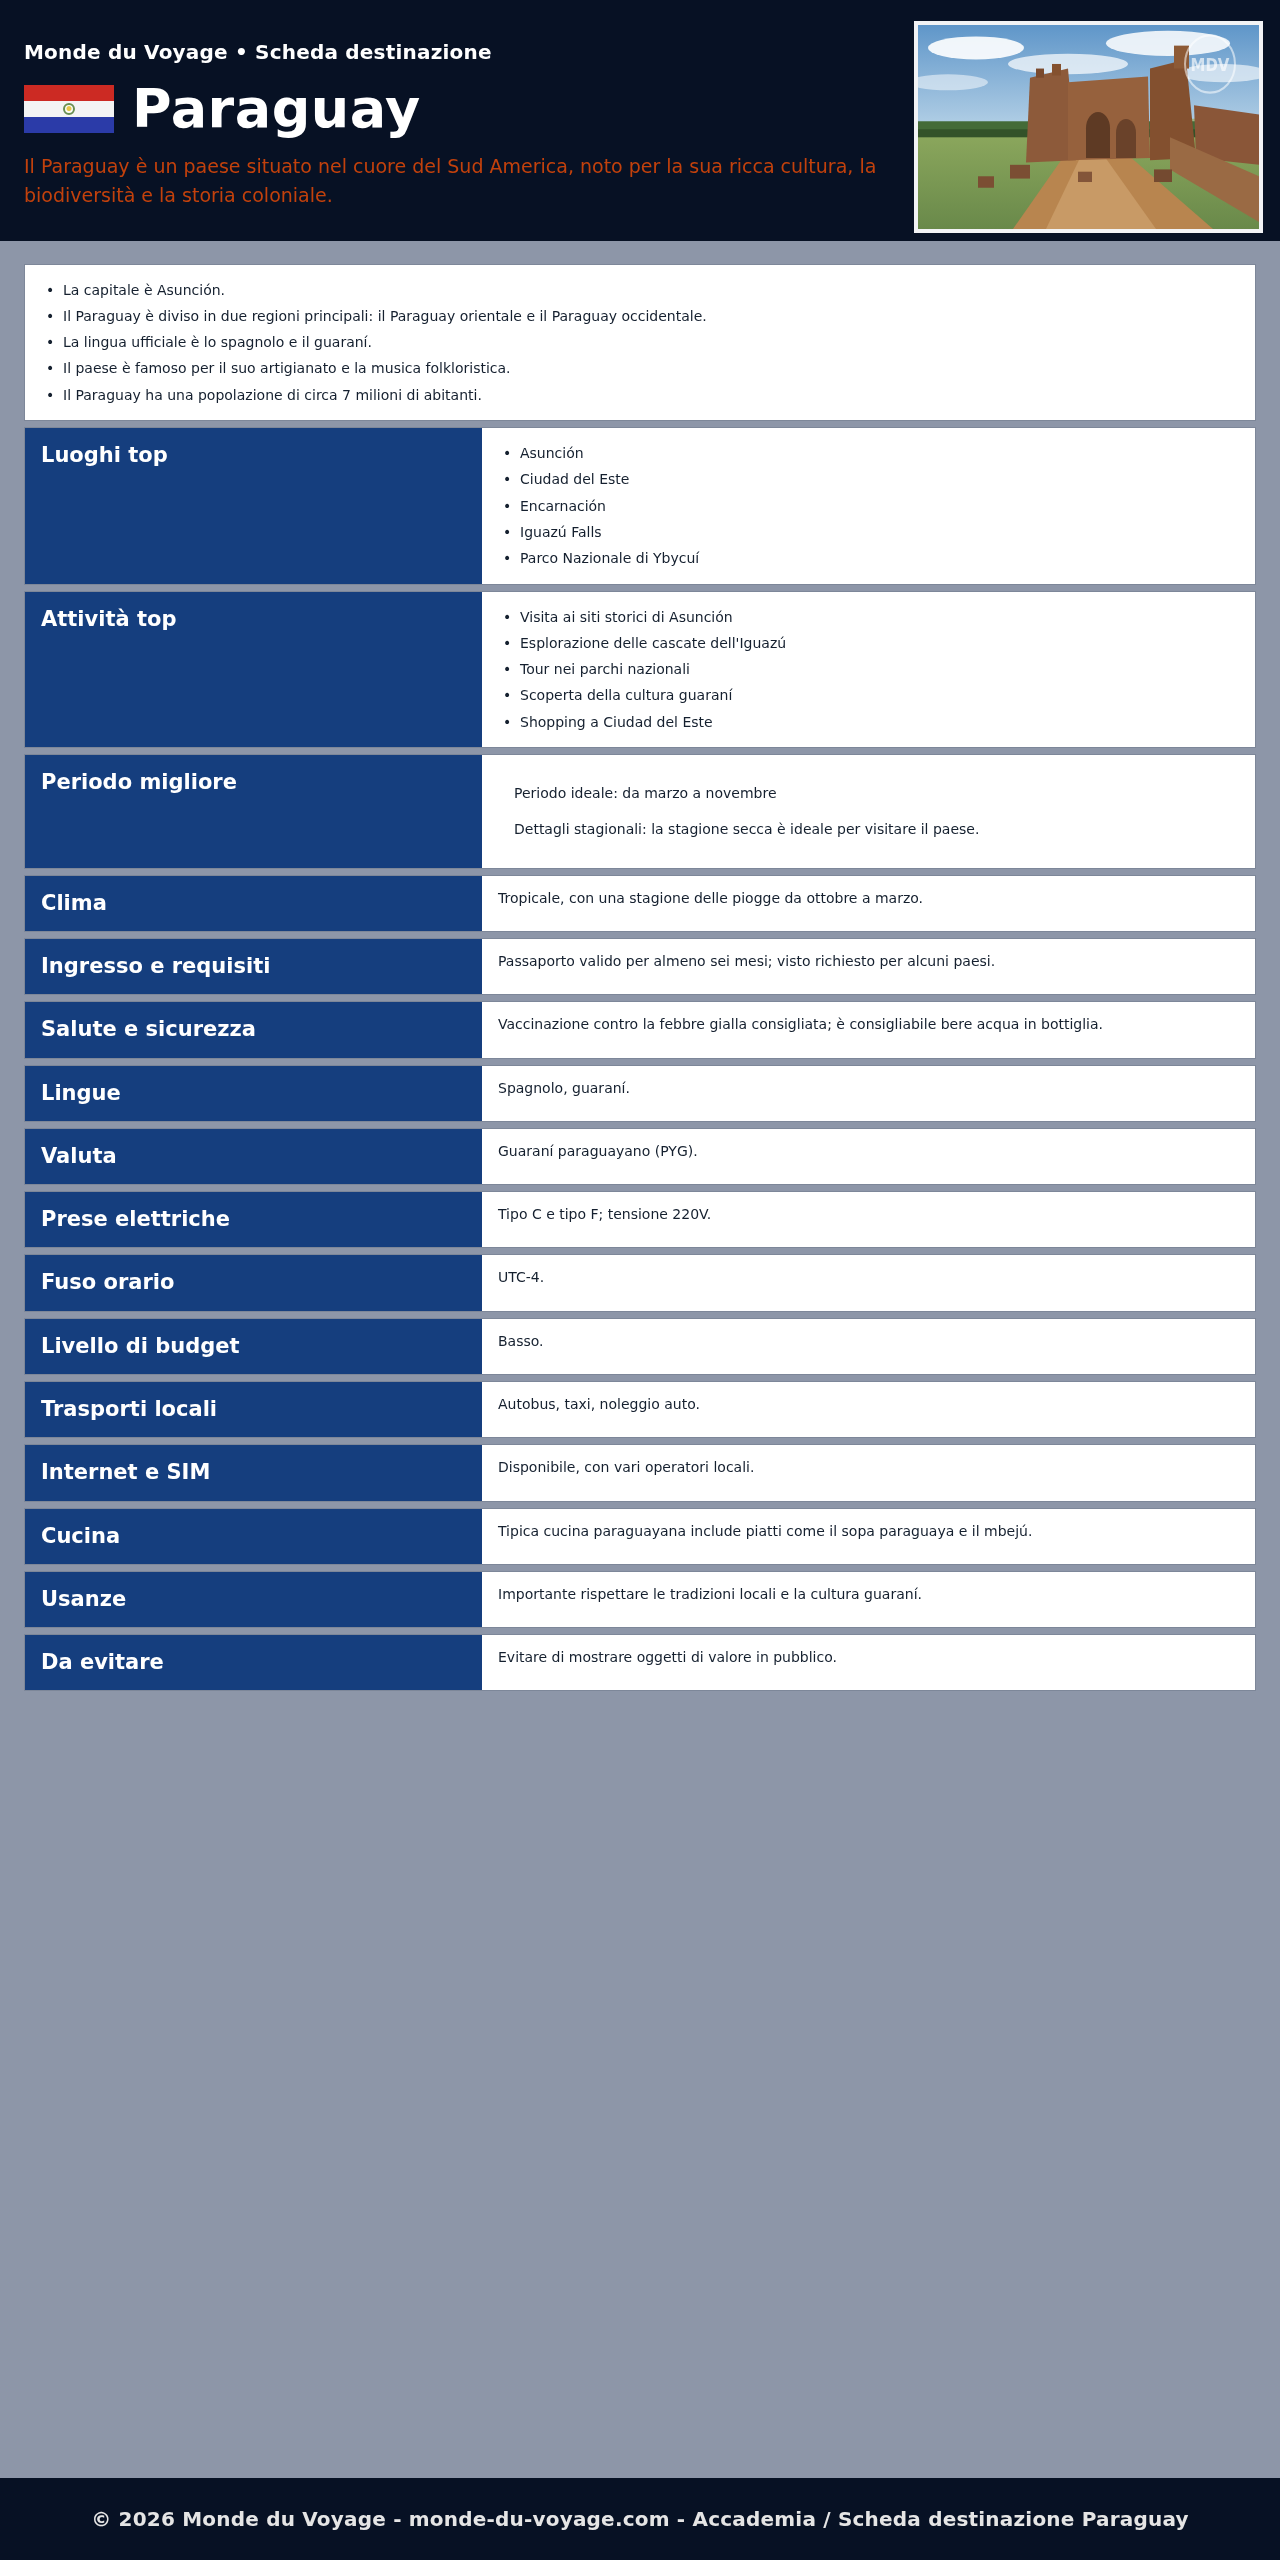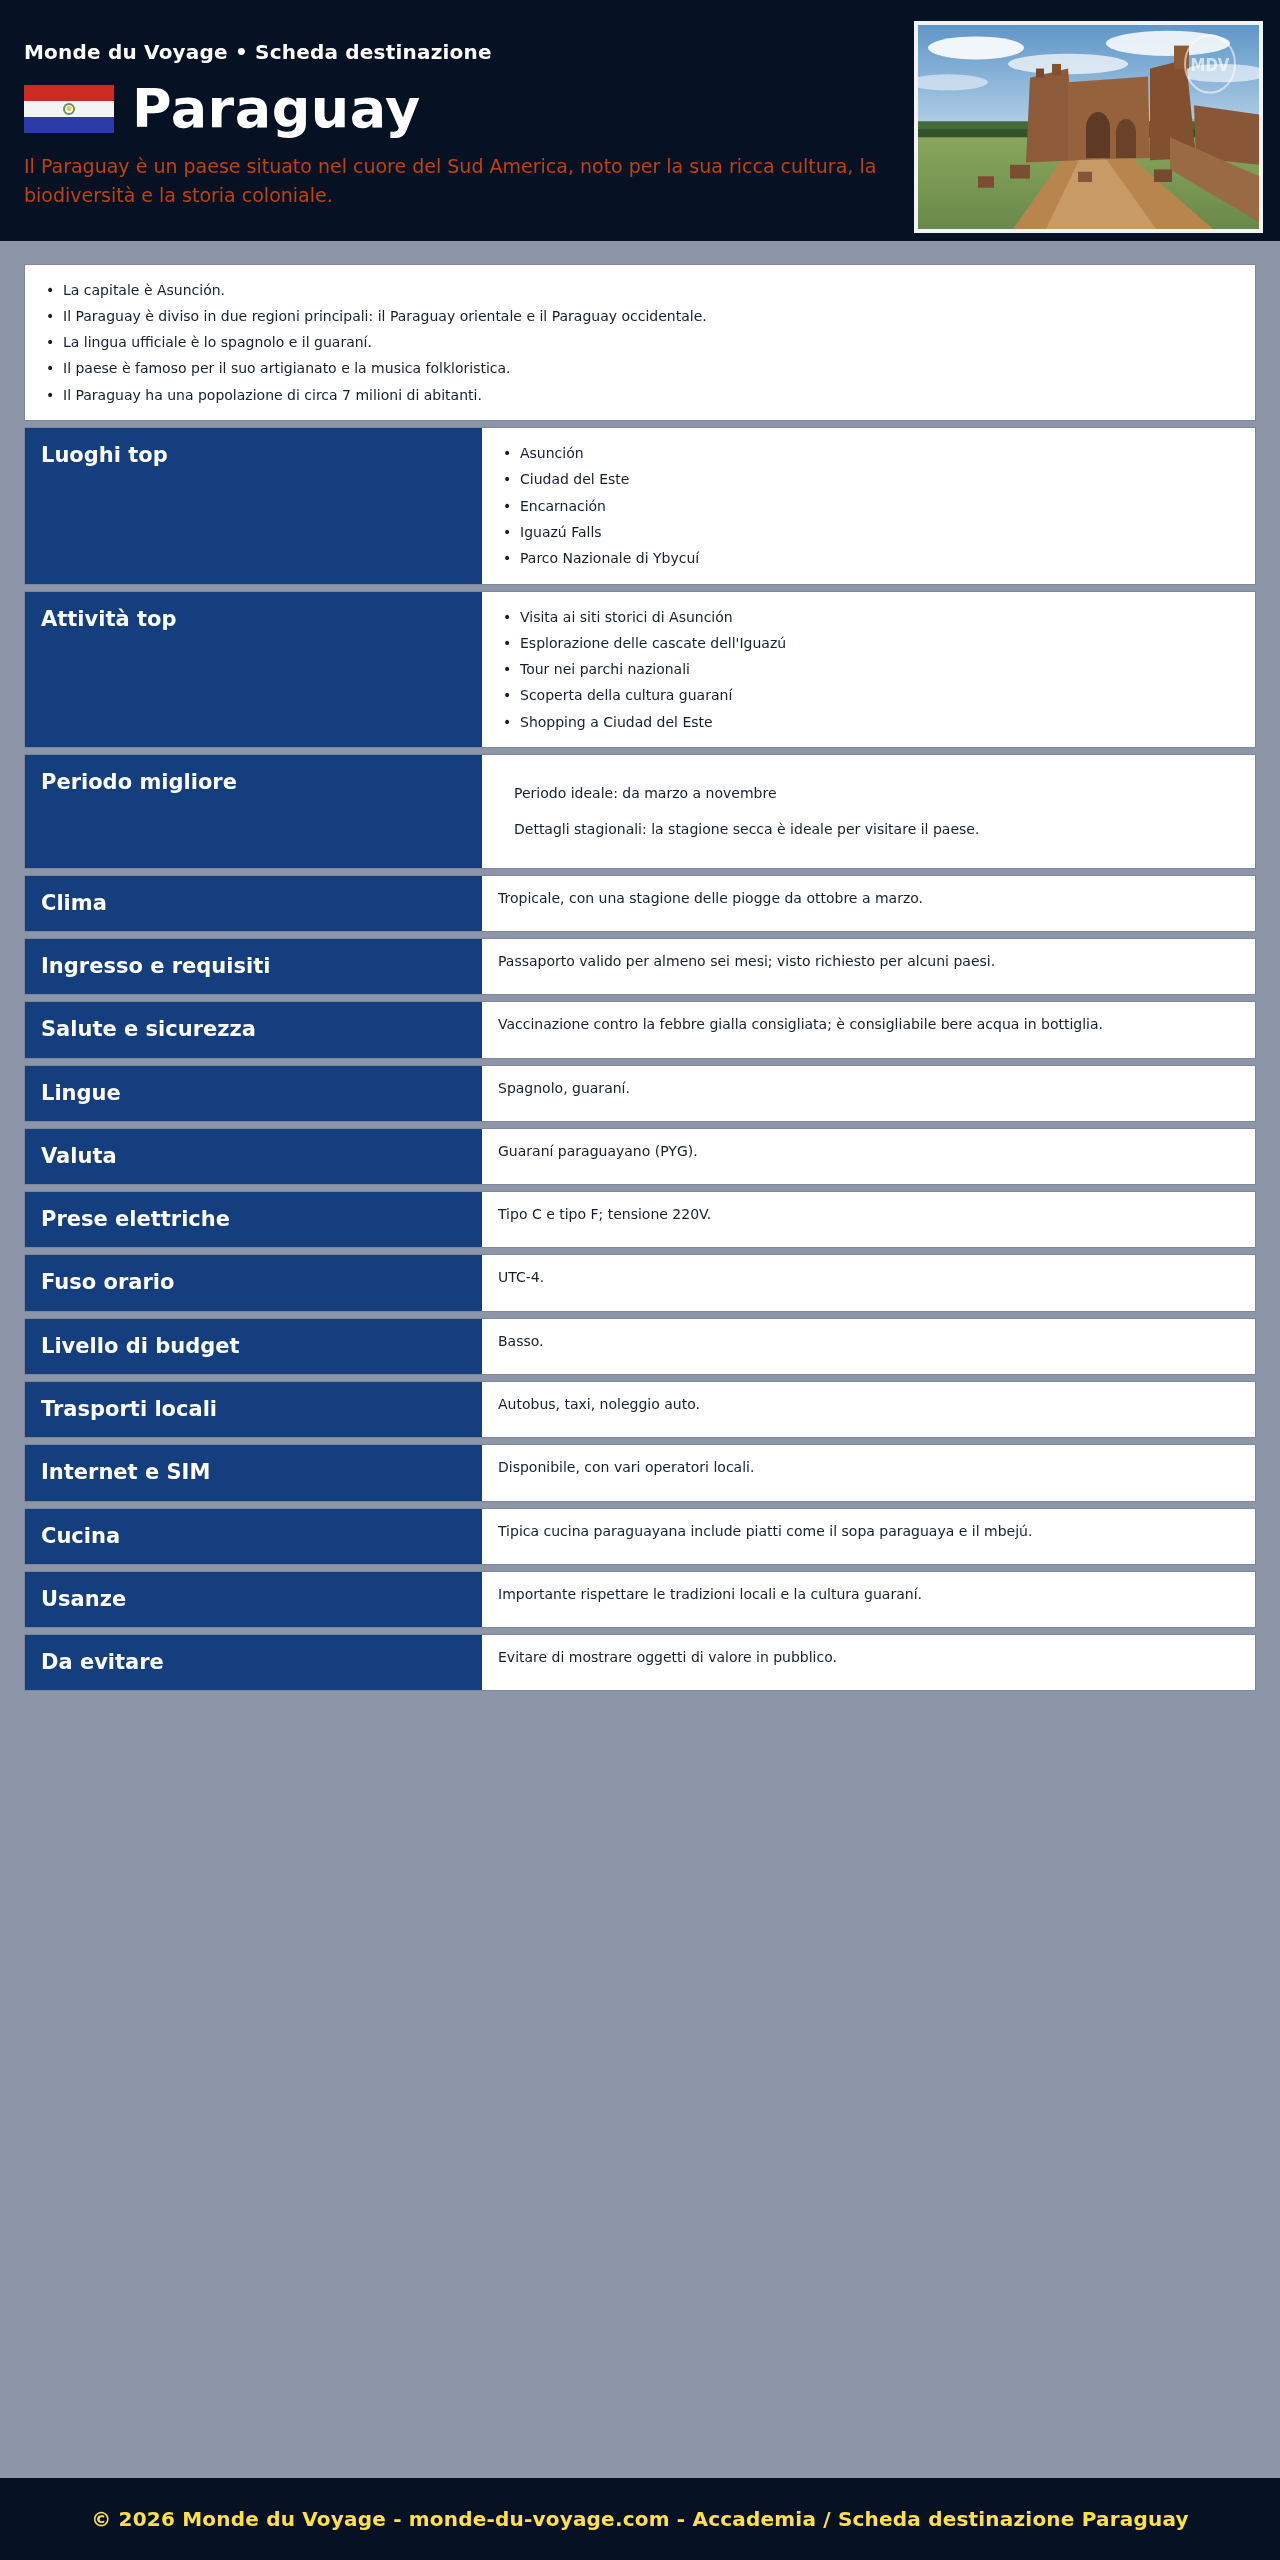--- a/index.html
+++ b/index.html
@@ -129,21 +129,21 @@
     left:-17px;
     top:3px;
     color:var(--cell-text);
   }
   .row-content .line{margin:16px;}
 
   
   .footer{
     margin-top:auto;
     background:var(--ink);
-    color:#fde047;
+    color:#e5e5e5;
     height:82px;
     display:flex;
     align-items:center;
     justify-content:center;
     font-size:20px;
     font-weight:bold;
     letter-spacing:.2px;
   }
 </style>
 </head>

